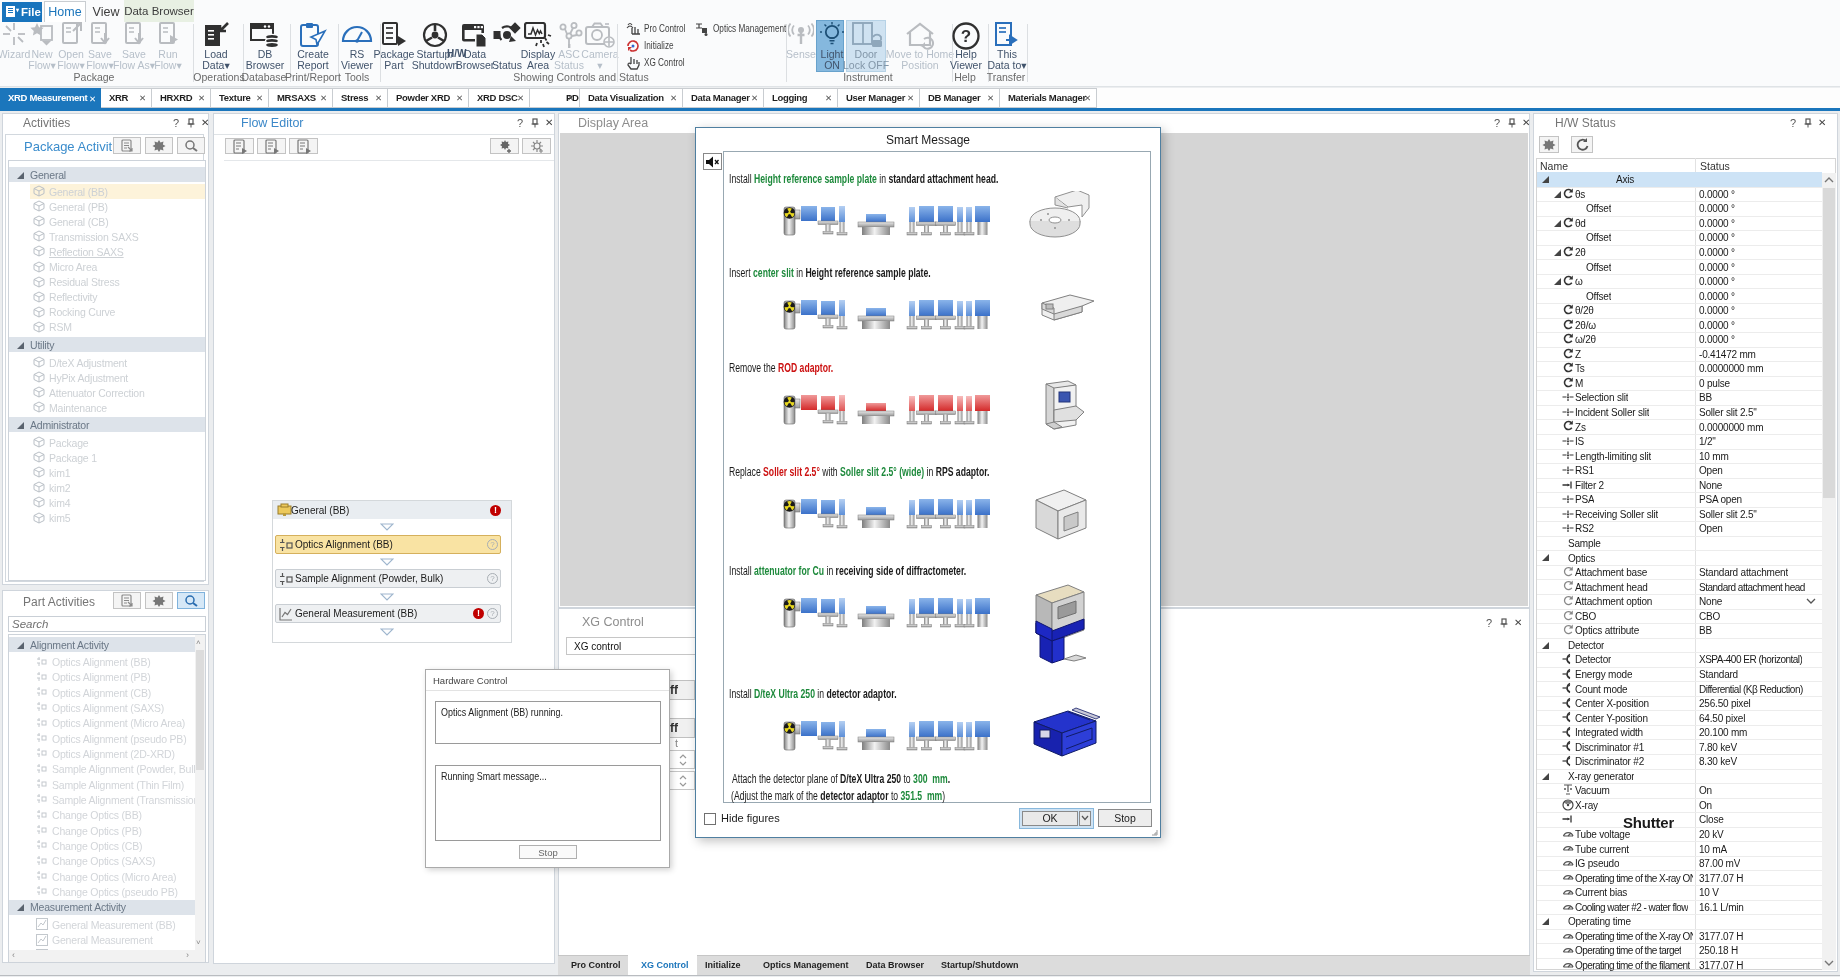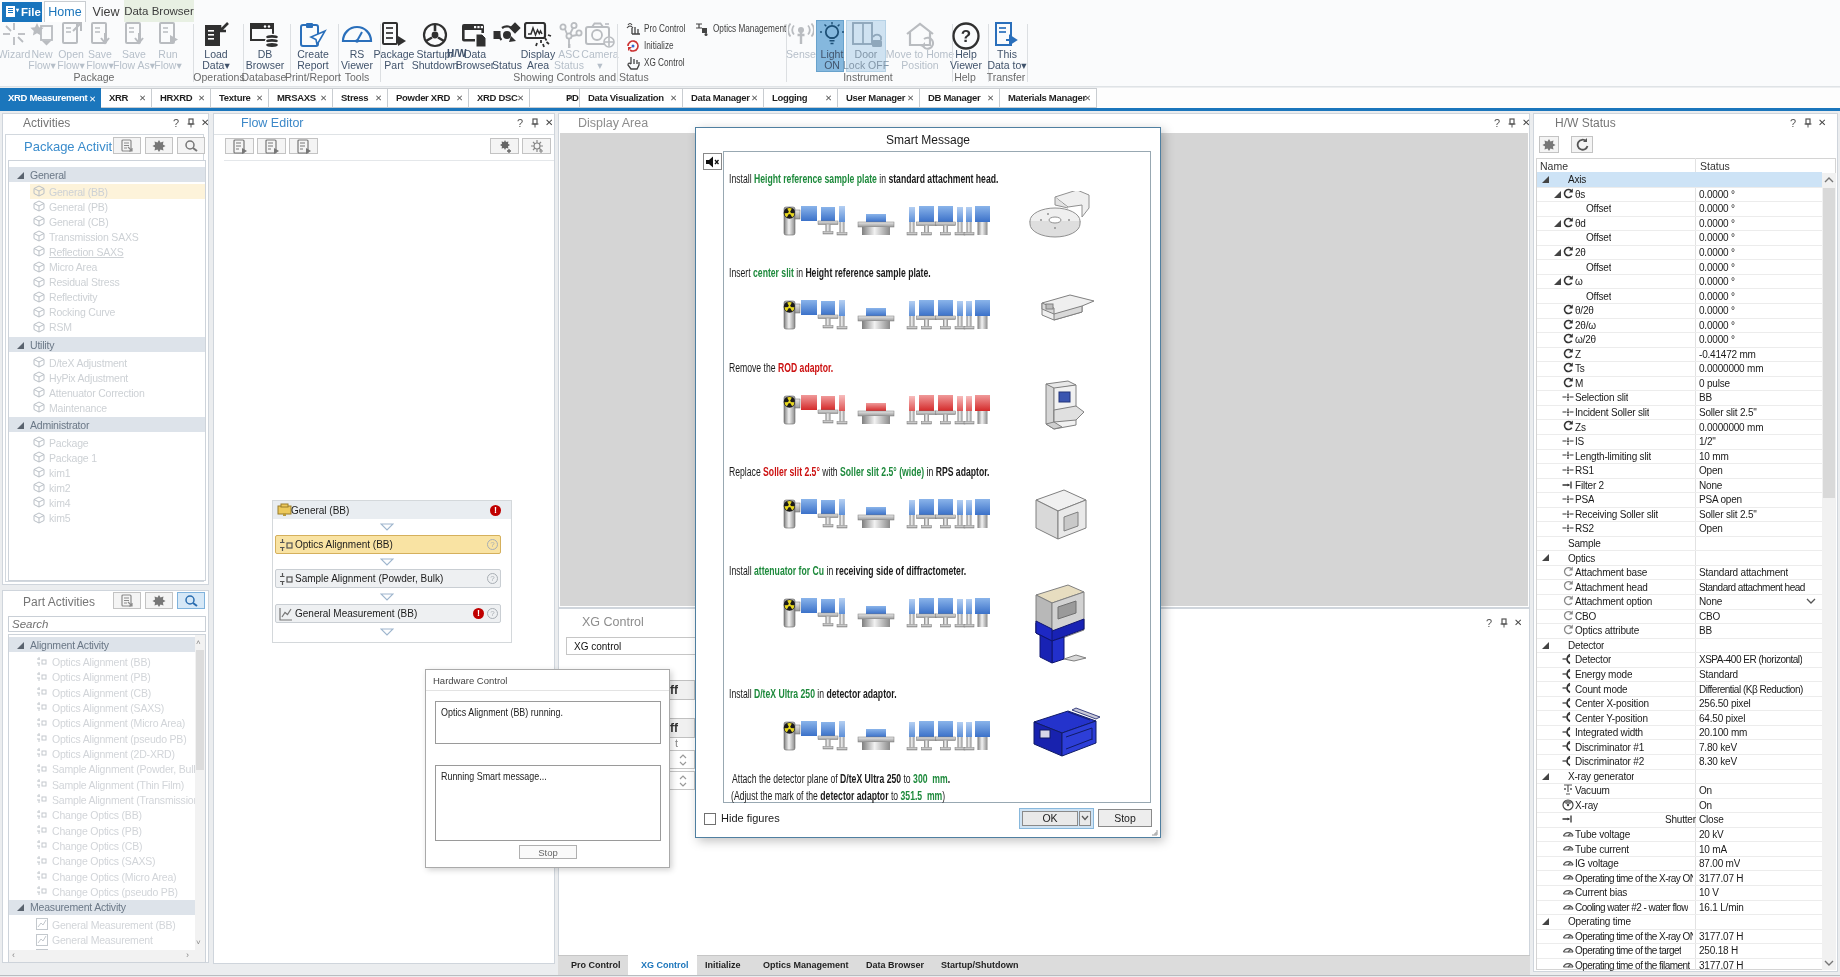--- a/index.html
+++ b/index.html
@@ -856,21 +856,21 @@
 <div class="abs" style="left:1536px;top:158px;width:300px;height:812px;border:1px solid #d4d4d4;background:#fff;overflow:hidden;"></div>
 <div class="abs nw" style="left:1540px;top:160px;font-size:10.5px;color:#333;">Name</div>
 <div class="abs nw" style="left:1700px;top:160px;font-size:10.5px;color:#333;">Status</div>
 <div class="abs" style="left:1537px;top:172px;width:285px;height:1px;background:#cfcfcf;"></div>
 <div class="abs" style="left:1695px;top:158px;width:1px;height:812px;background:#e2e2e2;"></div>
 <div class="abs" style="left:1537px;top:172.0px;width:285px;height:14.6px;background:#cde3f6;"></div>
 <div class="abs" style="left:1537px;top:186.6px;width:285px;height:1px;background:#ececec;"></div>
 <svg style="position:absolute;left:1541px;top:175px;" width="9" height="9" viewBox="0 0 9 9">
     <polygon points="8,1 8,8 1,8" fill="#444"></polygon>
   </svg>
-<div class="abs nw" style="left:1568px;top:174.2px;font-size:10px;letter-spacing:-0.20px;color:#1a1a1a;max-width:125px;overflow:hidden;text-align:center;">Axis</div>
+<div class="abs nw" style="left:1616px;top:174.2px;font-size:10px;letter-spacing:-0.20px;color:#1a1a1a;max-width:125px;overflow:hidden;text-align:center;">Axis</div>
 <div class="abs" style="left:1537px;top:201.1px;width:285px;height:1px;background:#ececec;"></div>
 <svg style="position:absolute;left:1553px;top:190px;" width="9" height="9" viewBox="0 0 9 9">
     <polygon points="8,1 8,8 1,8" fill="#444"></polygon>
   </svg>
 <svg style="position:absolute;left:1562px;top:188px;" width="12" height="12" viewBox="0 0 12 12">
     <path d="M9.8 7.8 a4 4 0 1 1-0.6-5.2" fill="none" stroke="#333" stroke-width="1.6"></path>
     <path d="M10.8 0.6 v4 h-4z" fill="#333"></path>
   </svg>
 <div class="abs nw" style="left:1575px;top:188.8px;font-size:10px;letter-spacing:-0.20px;color:#1a1a1a;max-width:118px;overflow:hidden;">θs</div>
 <div class="abs nw" style="left:1699px;top:188.8px;font-size:10px;letter-spacing:-0.20px;color:#1a1a1a;max-width:121px;overflow:hidden;">0.0000 °</div>
@@ -1161,21 +1161,21 @@
     <circle cx="6" cy="6" r="1.2" fill="#444"></circle>
     <path d="M6 1.5 a4.5 4.5 0 0 1 3.9 2.3 l-2.6 1.5 a1.5 1.5 0 0 0-2.6 0 L2.1 3.8 A4.5 4.5 0 0 1 6 1.5z" fill="#444" opacity="0.7"></path>
   </svg>
 <div class="abs nw" style="left:1575px;top:799.9px;font-size:10px;letter-spacing:-0.20px;color:#1a1a1a;max-width:118px;overflow:hidden;">X-ray</div>
 <div class="abs nw" style="left:1699px;top:799.9px;font-size:10px;letter-spacing:-0.20px;color:#1a1a1a;max-width:121px;overflow:hidden;">On</div>
 <div class="abs" style="left:1537px;top:826.8px;width:285px;height:1px;background:#ececec;"></div>
 <svg style="position:absolute;left:1562px;top:813px;" width="12" height="12" viewBox="0 0 12 12">
     <path d="M0.5 6 h7 M9 2.5 v7" stroke="#333" stroke-width="1.3" fill="none"></path>
     <path d="M7.5 6 l-2-1.5 v3z" fill="#333"></path>
   </svg>
-<div class="abs nw" style="left:1665px;top:814.4px;font-size:10px;letter-spacing:-0.20px;color:#1a1a1a;max-width:118px;overflow:hidden;">Shutter</div>
+<div class="abs nw" style="left:1623px;top:814.4px;font-size:15px;letter-spacing:-0.20px;color:#1a1a1a;max-width:118px;overflow:hidden;font-weight:bold;">Shutter</div>
 <div class="abs nw" style="left:1699px;top:814.4px;font-size:10px;letter-spacing:-0.20px;color:#1a1a1a;max-width:121px;overflow:hidden;">Close</div>
 <div class="abs" style="left:1537px;top:841.3px;width:285px;height:1px;background:#ececec;"></div>
 <svg style="position:absolute;left:1562px;top:828px;" width="12" height="12" viewBox="0 0 12 12">
     <path d="M1.5 8 a5 5 0 0 1 9.5 0" fill="none" stroke="#555" stroke-width="1.3"></path>
     <path d="M6 8 l3-3" stroke="#555" stroke-width="1.2"></path>
     <path d="M1.5 8 h9.5" stroke="#555" stroke-width="1"></path>
   </svg>
 <div class="abs nw" style="left:1575px;top:829.0px;font-size:10px;letter-spacing:-0.20px;color:#1a1a1a;max-width:118px;overflow:hidden;">Tube voltage</div>
 <div class="abs nw" style="left:1699px;top:829.0px;font-size:10px;letter-spacing:-0.20px;color:#1a1a1a;max-width:121px;overflow:hidden;">20 kV</div>
 <div class="abs" style="left:1537px;top:855.9px;width:285px;height:1px;background:#ececec;"></div>
@@ -1185,21 +1185,21 @@
     <path d="M1.5 8 h9.5" stroke="#555" stroke-width="1"></path>
   </svg>
 <div class="abs nw" style="left:1575px;top:843.5px;font-size:10px;letter-spacing:-0.20px;color:#1a1a1a;max-width:118px;overflow:hidden;">Tube current</div>
 <div class="abs nw" style="left:1699px;top:843.5px;font-size:10px;letter-spacing:-0.20px;color:#1a1a1a;max-width:121px;overflow:hidden;">10 mA</div>
 <div class="abs" style="left:1537px;top:870.4px;width:285px;height:1px;background:#ececec;"></div>
 <svg style="position:absolute;left:1562px;top:857px;" width="12" height="12" viewBox="0 0 12 12">
     <path d="M1.5 8 a5 5 0 0 1 9.5 0" fill="none" stroke="#555" stroke-width="1.3"></path>
     <path d="M6 8 l3-3" stroke="#555" stroke-width="1.2"></path>
     <path d="M1.5 8 h9.5" stroke="#555" stroke-width="1"></path>
   </svg>
-<div class="abs nw" style="left:1575px;top:858.1px;font-size:10px;letter-spacing:-0.20px;color:#1a1a1a;max-width:118px;overflow:hidden;">IG voltage</div>
+<div class="abs nw" style="left:1575px;top:858.1px;font-size:10px;letter-spacing:-0.20px;color:#1a1a1a;max-width:118px;overflow:hidden;">IG pseudo</div>
 <div class="abs nw" style="left:1699px;top:858.1px;font-size:10px;letter-spacing:-0.20px;color:#1a1a1a;max-width:121px;overflow:hidden;">87.00 mV</div>
 <div class="abs" style="left:1537px;top:885.0px;width:285px;height:1px;background:#ececec;"></div>
 <svg style="position:absolute;left:1562px;top:871px;" width="12" height="12" viewBox="0 0 12 12">
     <path d="M1.5 8 a5 5 0 0 1 9.5 0" fill="none" stroke="#555" stroke-width="1.3"></path>
     <path d="M6 8 l3-3" stroke="#555" stroke-width="1.2"></path>
     <path d="M1.5 8 h9.5" stroke="#555" stroke-width="1"></path>
   </svg>
 <div class="abs nw" style="left:1575px;top:872.6px;font-size:10px;letter-spacing:-0.55px;color:#1a1a1a;max-width:118px;overflow:hidden;">Operating time of the X-ray ON</div>
 <div class="abs nw" style="left:1699px;top:872.6px;font-size:10px;letter-spacing:-0.20px;color:#1a1a1a;max-width:121px;overflow:hidden;">3177.07 H</div>
 <div class="abs" style="left:1537px;top:899.5px;width:285px;height:1px;background:#ececec;"></div>

